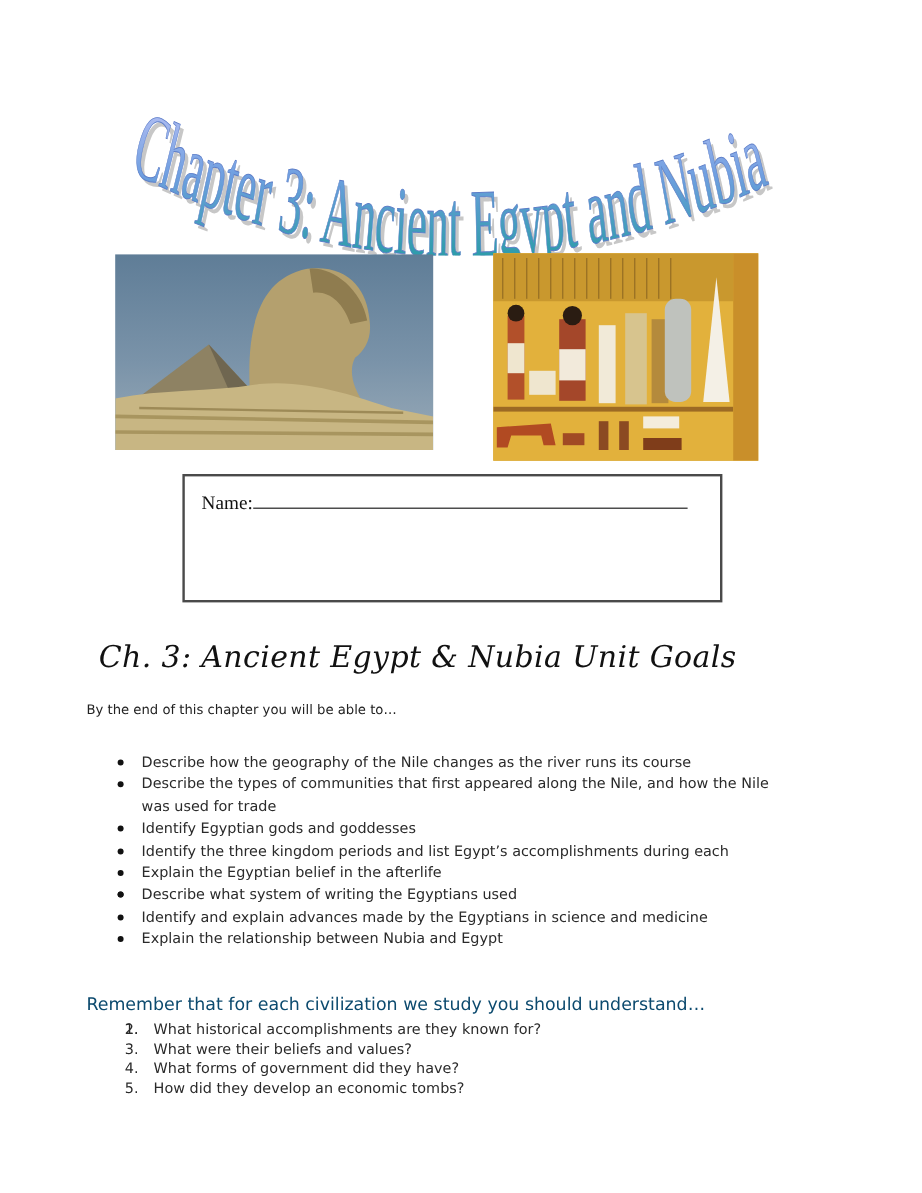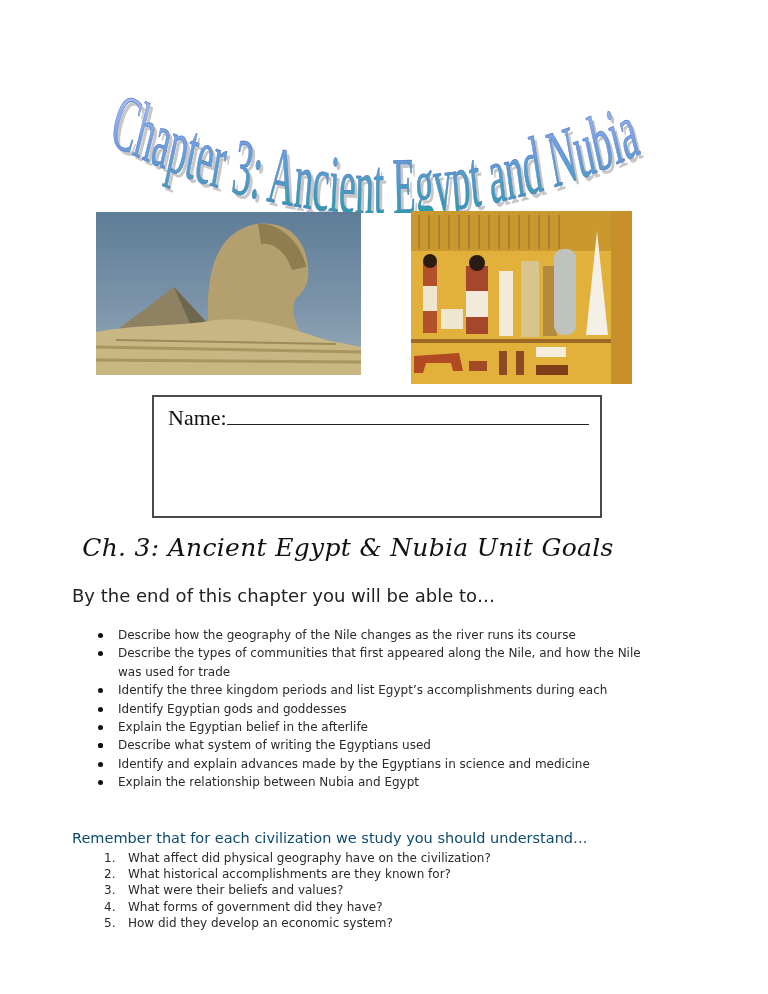--- a/index.html
+++ b/index.html
@@ -9,30 +9,30 @@
   .wordart { position: absolute; left: 100px; top: 78px; width: 570px; height: 135px; }
   .wordart svg { width: 100%; height: 100%; display: block; }
 
   
   .photo { position: absolute; overflow: hidden; }
   .sphinx { left: 96px; top: 212px; width: 265px; height: 163px; background: linear-gradient(180deg, #5f7d97 0%, #7a93a9 55%, #9aabb8 100%); }
   .papyrus { left: 411px; top: 211px; width: 221px; height: 173px; background: #d6a42c; }
   .photo svg { width: 100%; height: 100%; display: block; }
 
   
-  .namebox { position: absolute; left: 152px; top: 395px; width: 450px; height: 123px; border: 2px solid #4a4a4a; box-sizing: border-box; font-family: "Liberation Serif", serif; font-size: 22px; color: #111; }
+  .namebox { position: absolute; left: 152px; top: 395px; width: 450px; height: 107px; border: 2px solid #4a4a4a; box-sizing: border-box; font-family: "Liberation Serif", serif; font-size: 16px; color: #111; }
   .namebox .row { position: absolute; white-space: nowrap; }
   .namebox .row1 { left: 14px; top: 8px; }
   .namebox .row2 { left: 24px; top: 58px; }
   .blank { display: inline-block; border-bottom: 1.5px solid #222; vertical-align: baseline; height: 18px; }
 
   
   .unit-title { position: absolute; left: 0; width: 696px; top: 533px; text-align: center; font-family: "DejaVu Serif", serif; font-size: 25px; font-style: italic; letter-spacing: 0.3px; color: #111; }
 
-  .intro { position: absolute; left: 72px; top: 585px; font-size: 18px; color: #222; }
+  .intro { position: absolute; left: 72px; top: 585px; font-size: 11px; color: #222; }
 
   ul.goals { position: absolute; left: 96px; top: 626px; margin: 0; padding: 0; list-style: none; width: 560px; font-size: 12px; line-height: 18.4px; color: #2a2a2a; }
   ul.goals li { position: relative; padding-left: 22px; }
   ul.goals li .dot { position: absolute; left: 2px; top: 7px; width: 5px; height: 5px; border-radius: 50%; background: #111; }
 
   .remember { position: absolute; left: 72px; top: 830px; font-size: 14.5px; color: #0c4a6e; }
 
   ol.questions { position: absolute; left: 104px; top: 850px; margin: 0; padding: 0; list-style: none; font-size: 12px; line-height: 16.2px; color: #2a2a2a; }
   ol.questions li { position: relative; padding-left: 24px; }
   ol.questions li .num { position: absolute; left: 0; top: 0; }
@@ -125,30 +125,30 @@
   </div>
 </div>
 
 <div class="unit-title">Ch. 3: Ancient Egypt &amp; Nubia Unit Goals</div>
 
 <div class="intro">By the end of this chapter you will be able to…</div>
 
 <ul class="goals">
   <li><span class="dot"></span><span>Describe how the geography of the Nile changes as the river runs its course</span></li>
   <li><span class="dot"></span><span>Describe the types of communities that first appeared along the Nile, and how the Nile was used for trade</span></li>
+  <li><span class="dot"></span><span>Identify Egyptian gods and goddesses</span></li>
   <li><span class="dot"></span><span>Identify the three kingdom periods and list Egypt’s accomplishments during each</span></li>
-  <li><span class="dot"></span><span>Identify Egyptian gods and goddesses</span></li>
   <li><span class="dot"></span><span>Explain the Egyptian belief in the afterlife</span></li>
   <li><span class="dot"></span></li>
   <li><span class="dot"></span><span>Describe what system of writing the Egyptians used</span></li>
   <li><span class="dot"></span><span>Identify and explain advances made by the Egyptians in science and medicine</span></li>
   <li><span class="dot"></span><span>Explain the relationship between Nubia and Egypt</span></li>
 </ul>
 
 <div class="remember">Remember that for each civilization we study you should understand…</div>
 
 <ol class="questions">
-  <li><span class="num">1.</span><span>What affect did physical geography have on the civilization?</span></li>
+  <li><span class="num">1.</span></li>
   <li><span class="num">2.</span><span>What historical accomplishments are they known for?</span></li>
   <li><span class="num">3.</span><span>What were their beliefs and values?</span></li>
   <li><span class="num">4.</span><span>What forms of government did they have?</span></li>
-  <li><span class="num">5.</span><span>How did they develop an economic system?</span></li>
+  <li><span class="num">5.</span><span>How did they develop an economic tombs?</span></li>
 </ol>
 
 </body></html>

